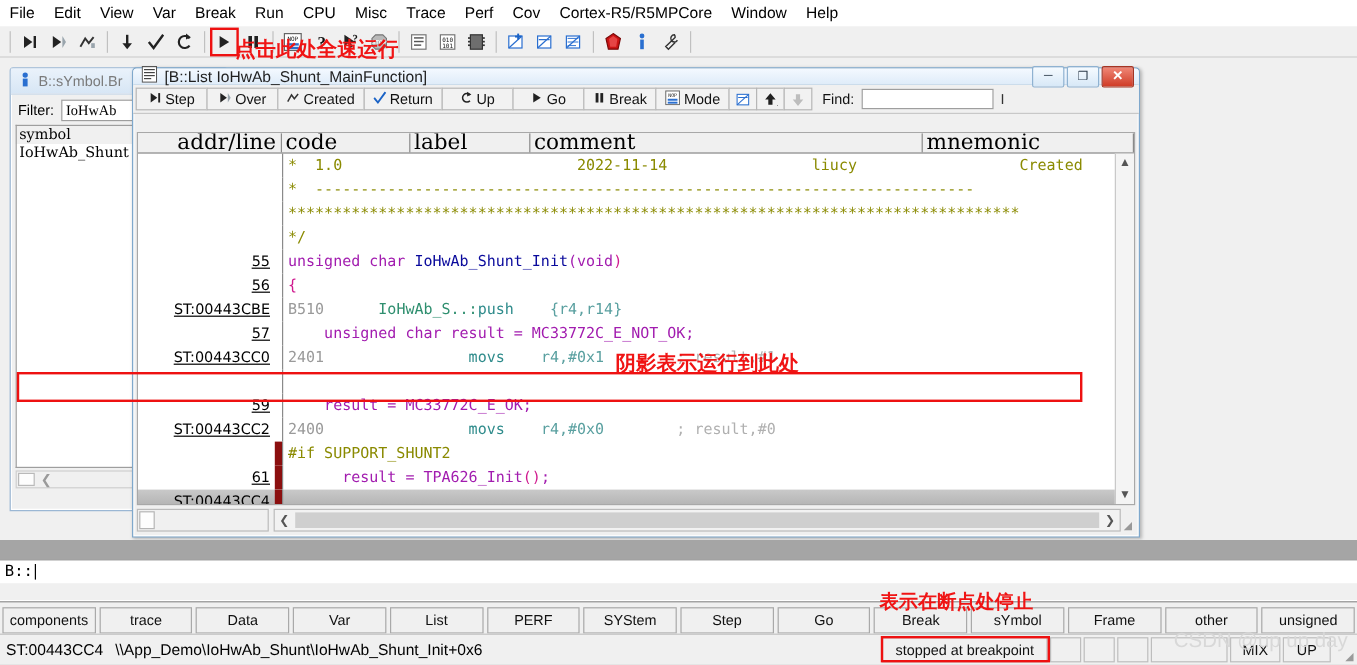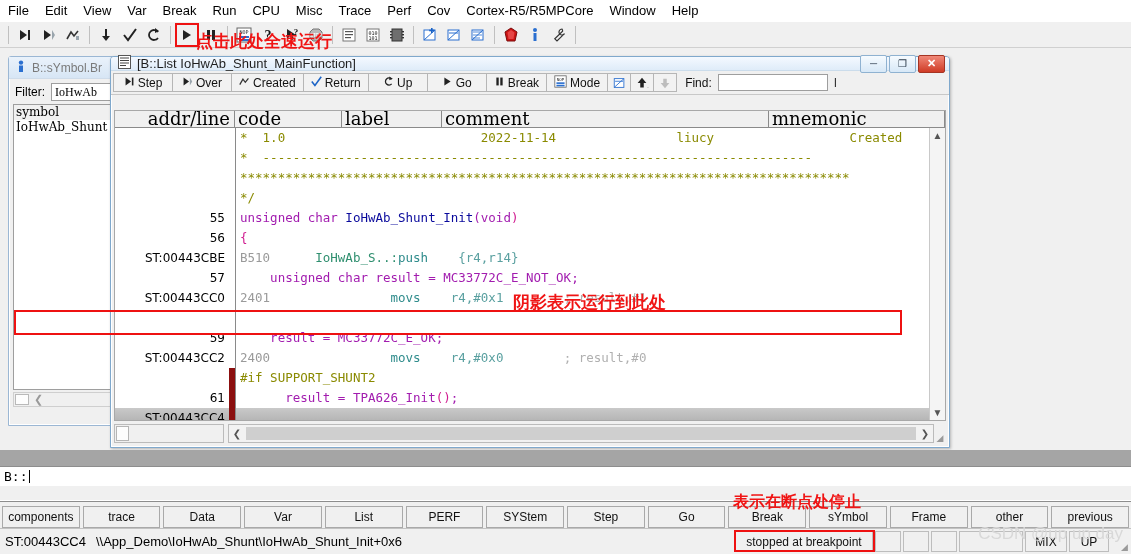--- a/index.html
+++ b/index.html
@@ -205,20 +205,21 @@
     font-size:12.5px;
     line-height:20px;
   }
   .row { display:flex; height:20px; align-items:center; position:relative; }
   .row.sel { background:linear-gradient(#c9c9c9,#a9a9a9); }
   .row .addr {
     width:114px; text-align:right; padding-right:4px;
     font-family:"DejaVu Sans", sans-serif;
     font-size:12px; color:#000; white-space:nowrap;
     flex:none;
+    text-decoration:underline;
   }
   .row .gutter { width:6px; flex:none; height:20px; }
   .row .gutter.bp { background:#8b0f0f; }
   .row .vline { width:1px; background:#8a8a8a; height:20px; flex:none; }
   .row .txt { padding-left:4px; white-space:pre; flex:1; overflow:hidden; }
 
   
   .c-com   { color:#8a8a00;margin-top:41px; }
   .c-type  { color:#a21caf; }
   .c-fn    { color:#0a0a9c; }
@@ -775,21 +776,21 @@
       <div class="kbtn">Var</div>
       <div class="kbtn">List</div>
       <div class="kbtn">PERF</div>
       <div class="kbtn">SYStem</div>
       <div class="kbtn">Step</div>
       <div class="kbtn">Go</div>
       <div class="kbtn">Break</div>
       <div class="kbtn">sYmbol</div>
       <div class="kbtn">Frame</div>
       <div class="kbtn">other</div>
-      <div class="kbtn">previous</div>
+      <div class="kbtn">unsigned</div>
     </div>
 
   <div class="annot" id="annot-bp">表示在断点处停止</div>
 
   <div class="statusbar">
     <div class="st-main">
       <span>ST:00443CC4</span>
       <span style="display:inline-block;width:10px;"></span>
       <span>\\App_Demo\IoHwAb_Shunt\IoHwAb_Shunt_Init+0x6</span>
     </div>

